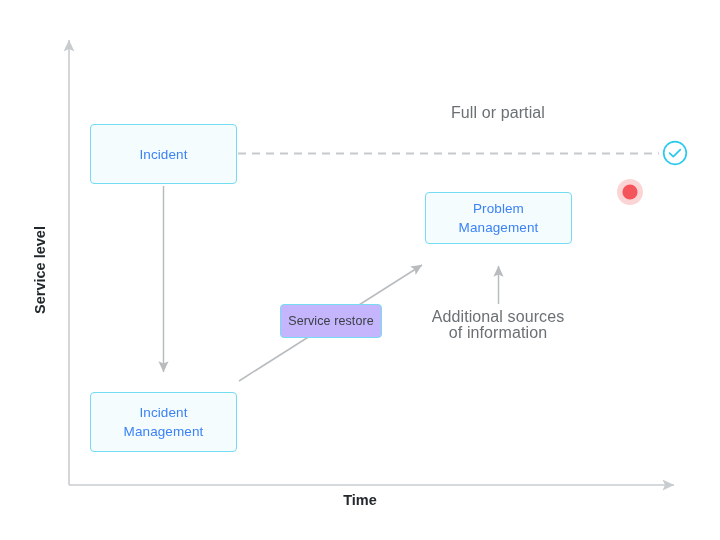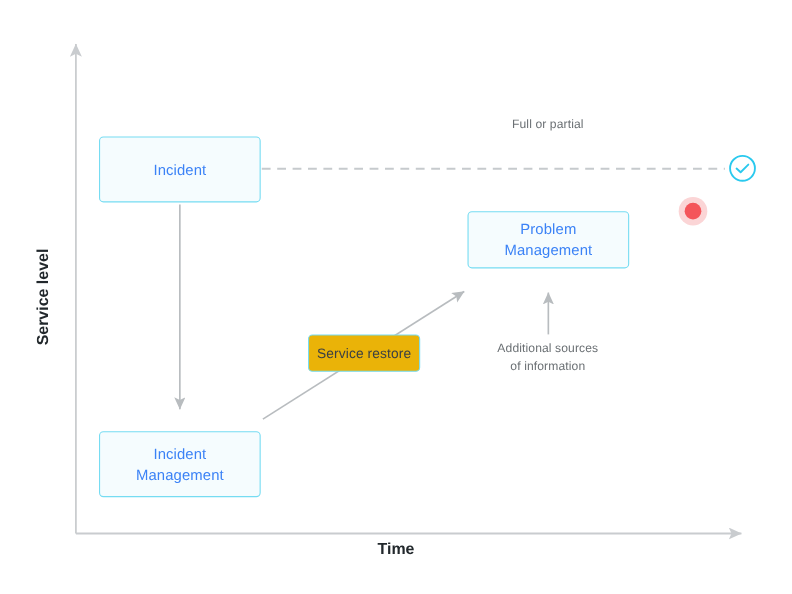--- a/index.html
+++ b/index.html
@@ -37,34 +37,34 @@
     align-items: center;
     justify-content: center;
     text-align: center;
     color: #3b82f6;
     font-size: 13.5px;
     line-height: 19px;
     font-weight: 500;
     letter-spacing: 0.1px;
   }
   .node.plain {
-    background: #eab308;
+    background: #c4b5fd;
     font-size: 12.5px;
     font-weight: 400;
     color: #3b4044;
   }
   #node-incident      { left: 90px;  top: 124px; width: 147px; height: 60px; }
   #node-incident-mgmt { left: 90px;  top: 392px; width: 147px; height: 60px; }
   #node-problem-mgmt  { left: 425px; top: 192px; width: 147px; height: 52px; }
   #node-service-restore { left: 280px; top: 304px; width: 102px; height: 34px; }
 
   .caption {
     position: absolute;
     color: #6b7074;
-    font-size: 11px;
+    font-size: 16px;
     line-height: 16px;
     text-align: center;
     letter-spacing: 0.1px;
   }
   #caption-restoration   { left: 398px; top: 105px; width: 200px; }
   #caption-add-sources   { left: 408px; top: 309px; width: 180px; }
   #caption-root-cause    { left: 570px; top: 206px; width: 120px; }
 
   #label-problem-fix {
     position: absolute;

